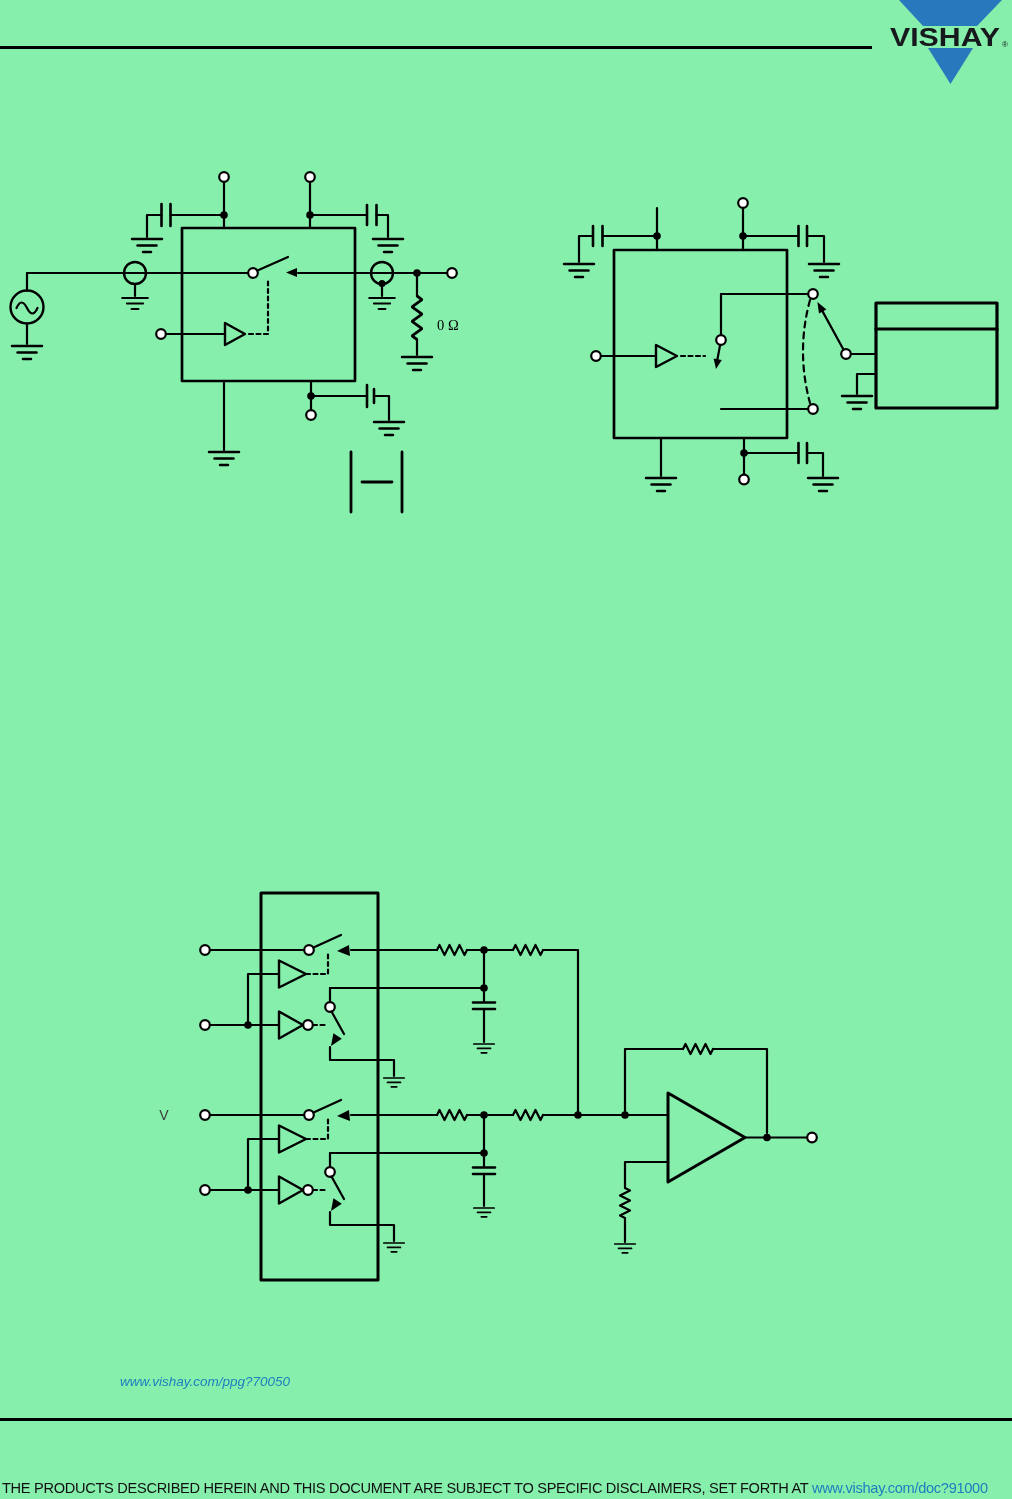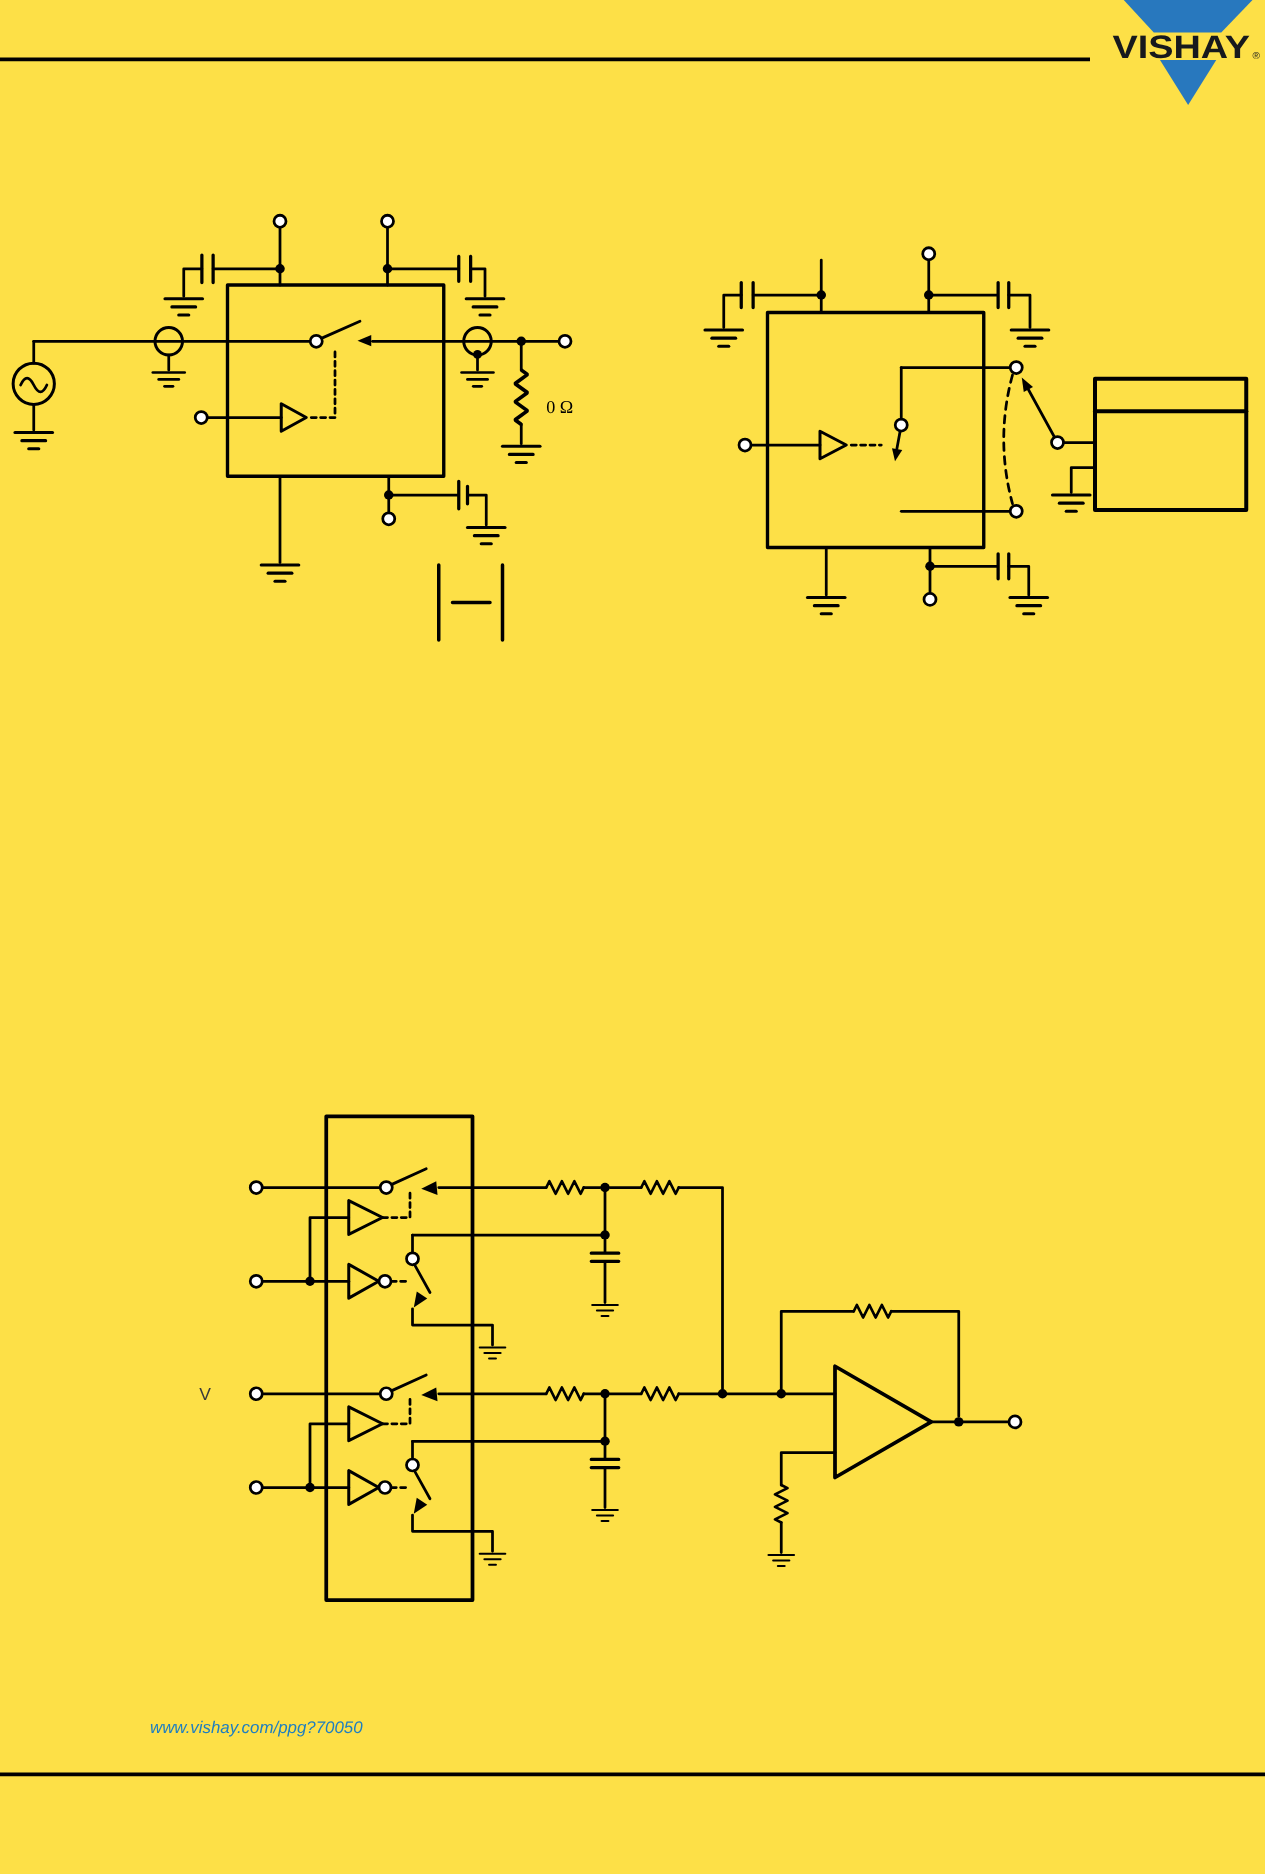--- a/index.html
+++ b/index.html
@@ -1,16 +1,16 @@
 <!DOCTYPE html>
 <html><head>
 <meta charset="utf-8">
 <style>
   html,body{margin:0;padding:0;background:#ffffff;}
-  .page{position:relative;width:1012px;height:1499px;background:#fde047;overflow:hidden;
+  .page{position:relative;width:1012px;height:1499px;background:#86efac;overflow:hidden;
         font-family:"Liberation Sans",sans-serif;}
   .rule{position:absolute;background:#000;}
   #top-rule{left:0;top:46px;width:872px;height:3px;}
   #bottom-rule{left:0;top:1418px;width:1012px;height:3px;}
   .fig{position:absolute;}
   #fig1{left:0;top:140px;}
   #fig2{left:550px;top:190px;}
   #fig3{left:140px;top:870px;}
   #logo{position:absolute;left:888px;top:0;}
   a.link{color:#1E7EC0;cursor:pointer;}
@@ -295,14 +295,15 @@
         <path d="M668,1162 H625 M625,1162 V1188 M625,1218 V1242"></path>
       </g>
       <use href="#resh" transform="translate(625,1188) rotate(90)"></use>
       <use href="#gnd" transform="translate(625,1244) scale(0.68)"></use>
     </g>
     <text x="164" y="1120" font-size="14" fill="#3a3a3a" text-anchor="middle">V</text>
   </svg>
 
   <a id="ppg-link" class="link">www.vishay.com/ppg?70050</a>
   <div id="bottom-rule" class="rule"></div>
+  <div id="disclaimer"><span>THE PRODUCTS DESCRIBED HEREIN AND THIS DOCUMENT ARE SUBJECT TO SPECIFIC DISCLAIMERS, SET FORTH AT </span><a class="link">www.vishay.com/doc?91000</a></div>
 
 </div>
 
 </body></html>

